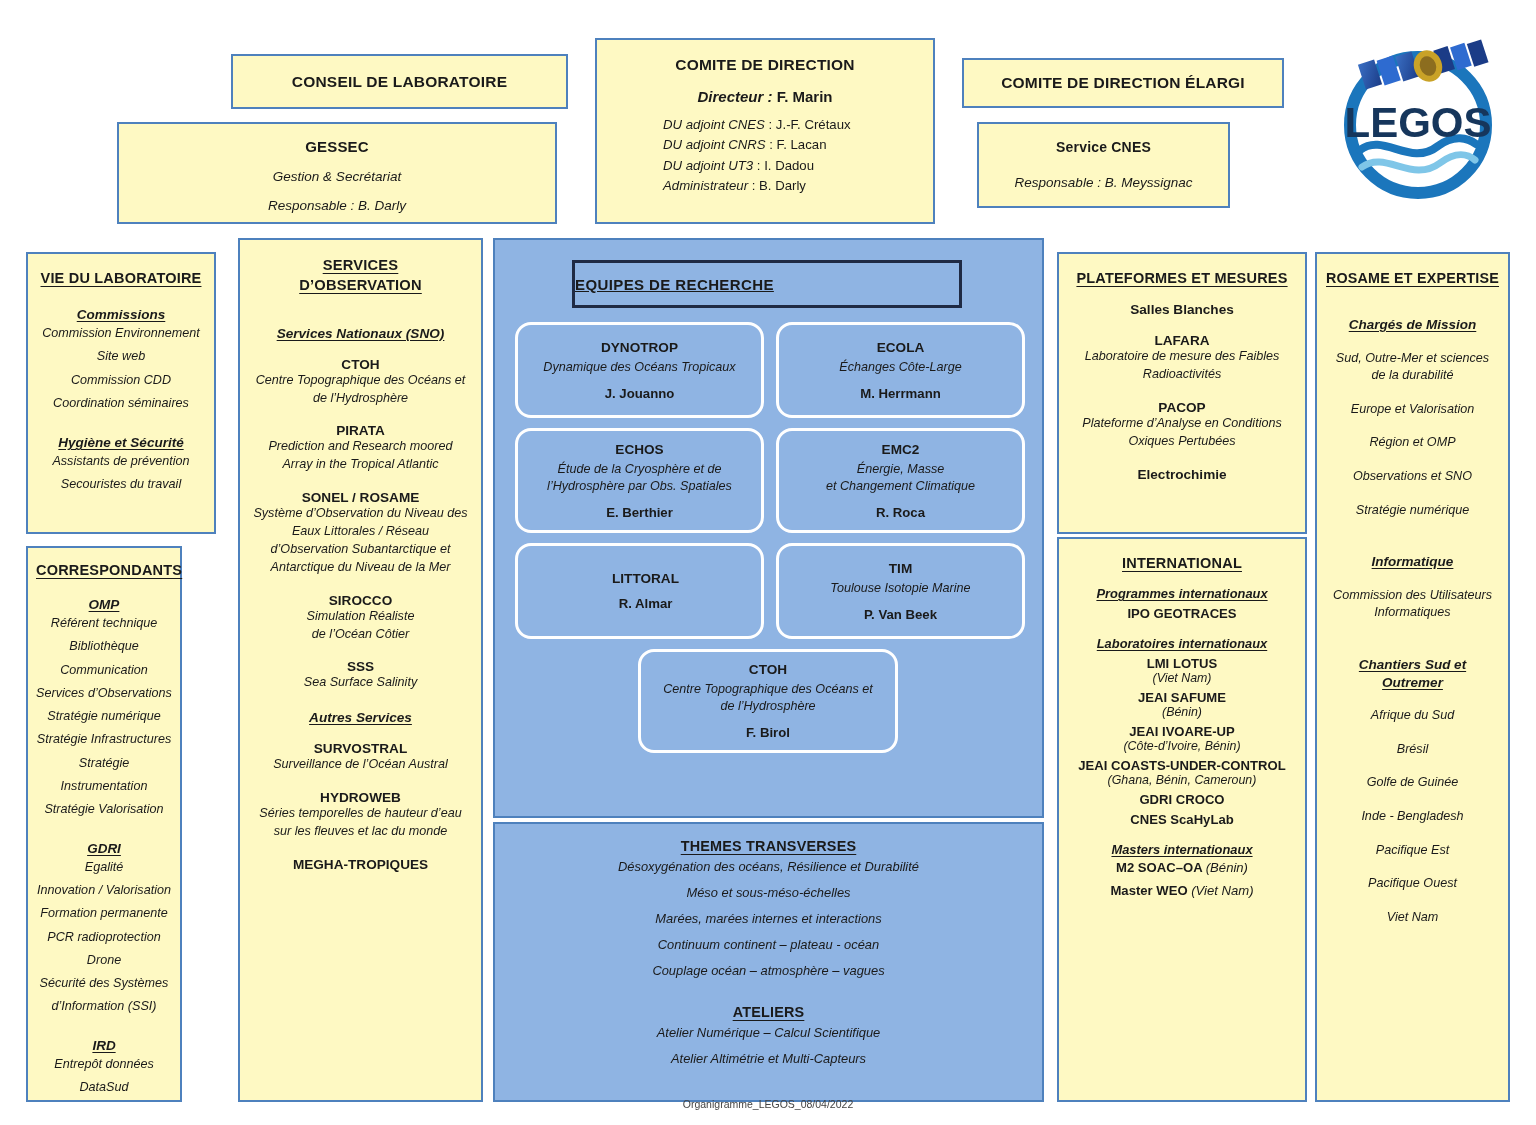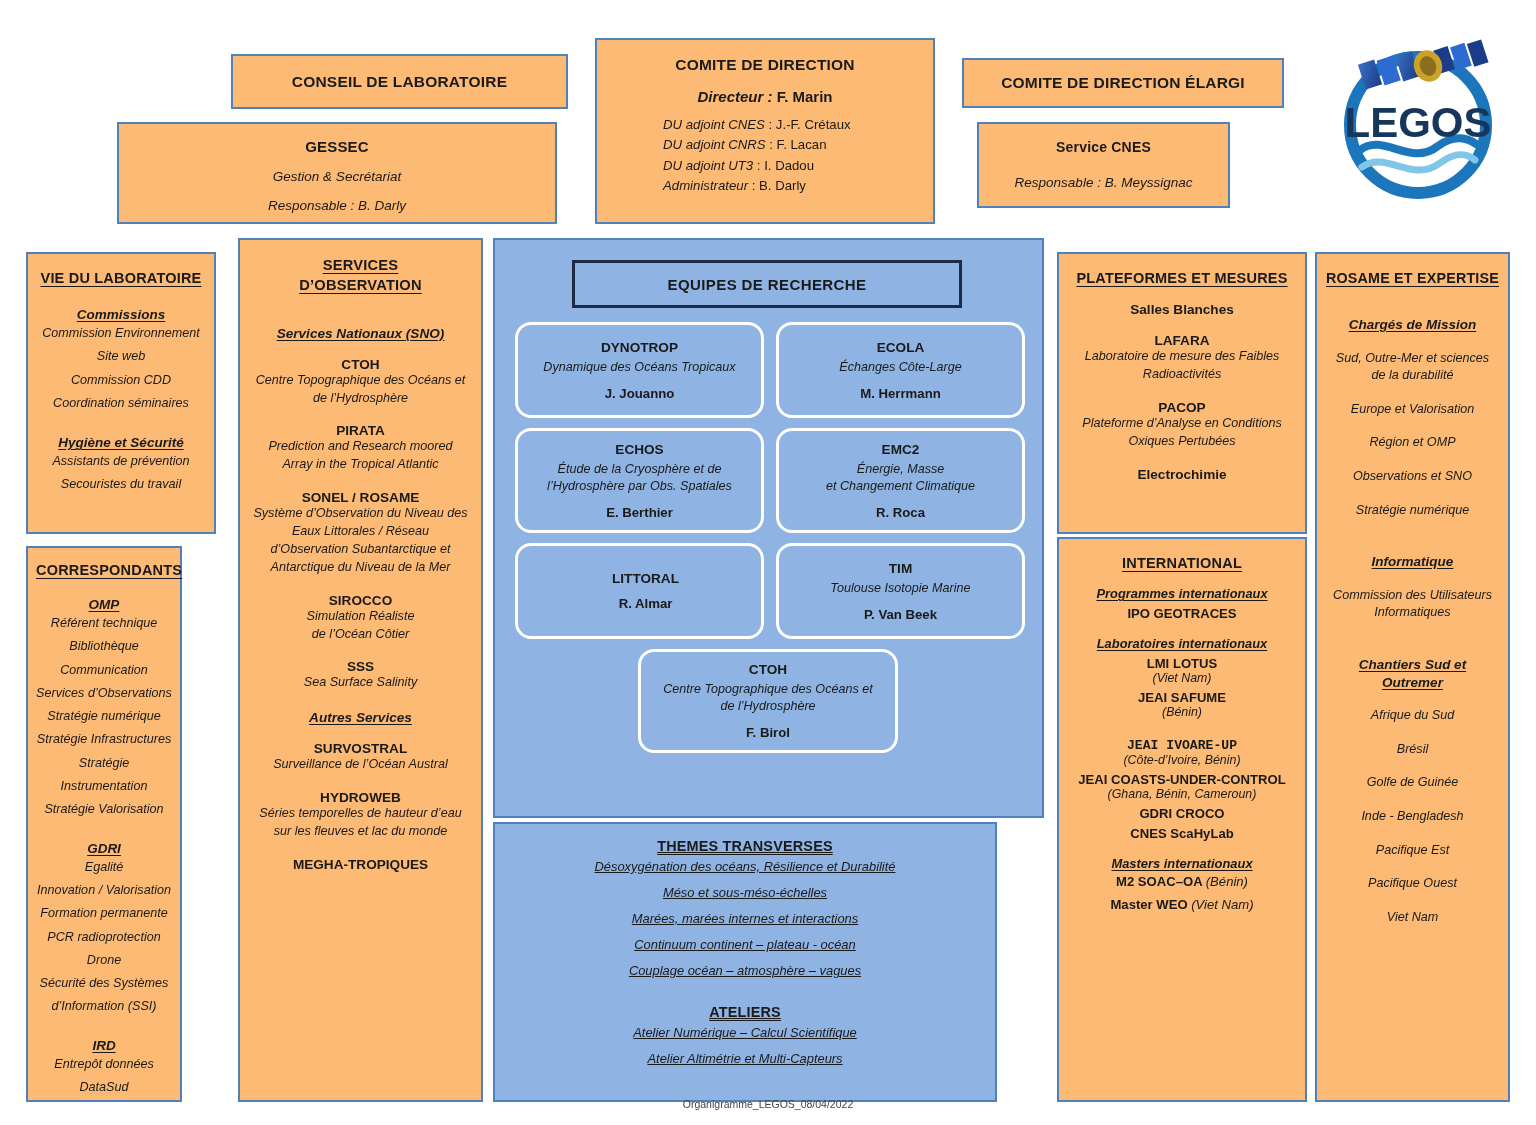--- a/index.html
+++ b/index.html
@@ -10,21 +10,21 @@
     font-family:"Liberation Sans", sans-serif;
     color:#1a1a1a;
     position:relative;
     overflow:hidden;
   }
   .canvas{position:relative;width:1536px;height:1125px;}
 
   
   .box{
     position:absolute;
-    background:#fdba74;
+    background:#fef9c3;
     border:2px solid #4E81BD;
     box-sizing:border-box;
   }
   .box.panel{background:#8FB4E3;}
   .ttl{
     font-weight:bold;
     text-align:center;
     letter-spacing:.2px;
   }
   .ttl.u{ text-decoration:underline; text-underline-offset:3px;}
@@ -79,21 +79,21 @@
   #services-obs{left:238px;top:238px;width:245px;height:864px;padding:16px 10px 0;}
   #services-obs .ttl{font-size:14.7px;line-height:1.35;}
   #services-obs .sub{font-size:13.6px;}
   #services-obs .bd{font-size:13.6px;}
   #services-obs .it{font-size:12.6px;line-height:1.42;}
   #services-obs .grp{margin-top:16px;}
 
   
   #center-panel{left:493px;top:238px;width:551px;height:580px;}
   #eq-title{position:absolute;left:77px;top:20px;width:390px;height:48px;background:#8FB4E3;border:3px solid #1F2A44;
-            display:flex;align-items:center;justify-content:center;box-sizing:border-box;}
+            display:flex;align-items:center;justify-content:flex-start;box-sizing:border-box;text-decoration:underline;}
   #eq-title .ttl{font-size:15px;letter-spacing:.4px;}
 
   .team{
     position:absolute;
     background:#8FB4E3;
     border:3px solid #ffffff;
     border-radius:16px;
     box-sizing:border-box;
     display:flex;flex-direction:column;justify-content:center;
     padding:4px 8px;
@@ -103,21 +103,21 @@
   .team .lead{font-size:13.2px;font-weight:bold;text-align:center;margin-top:10px;}
 
   #t-dynotrop{left:20px;top:82px;width:249px;height:96px;}
   #t-ecola   {left:281px;top:82px;width:249px;height:96px;}
   #t-echos   {left:20px;top:188px;width:249px;height:105px;}
   #t-emc2    {left:281px;top:188px;width:249px;height:105px;}
   #t-littoral{left:20px;top:303px;width:249px;height:96px;padding-left:20px;}
   #t-tim     {left:281px;top:303px;width:249px;height:96px;}
   #t-ctoh    {left:143px;top:409px;width:260px;height:104px;}
 
-  #themes{left:493px;top:822px;width:504px;height:280px;padding-top:14px;text-decoration:underline;}
+  #themes{left:493px;top:822px;width:551px;height:280px;padding-top:14px;}
   #themes .ttl{font-size:14.4px;}
   #themes .it{font-size:12.9px;line-height:2.02;}
   #themes .ateliers{margin-top:20px;}
 
   
   #plateformes{left:1057px;top:252px;width:250px;height:282px;padding:16px 10px 0;}
   #plateformes .ttl{font-size:14.5px;}
   #plateformes .bd{font-size:13.6px;}
   #plateformes .it{font-size:12.6px;line-height:1.42;}
   #plateformes .grp{margin-top:16px;}
@@ -386,21 +386,21 @@
           <div class="bd" style="margin-top: 5px;">IPO GEOTRACES</div>
         </div>
     </div>
     <div class="grp">
       <div class="sub">Laboratoires internationaux</div>
       <div id="intl-labos">
           <div class="bd" style="margin-top: 5px;">LMI LOTUS</div>
           <div class="it">(Viet Nam)</div>
           <div class="bd" style="margin-top: 5px;">JEAI SAFUME</div>
           <div class="it">(Bénin)</div>
-          <div class="bd" style="margin-top: 19px; font-family: Liberation Mono, monospace;">JEAI IVOARE-UP</div>
+          <div class="bd" style="margin-top: 5px;">JEAI IVOARE-UP</div>
           <div class="it">(Côte-d’Ivoire, Bénin)</div>
           <div class="bd" style="margin-top: 5px;">JEAI COASTS-UNDER-CONTROL</div>
           <div class="it">(Ghana, Bénin, Cameroun)</div>
           <div class="bd" style="margin-top: 5px;">GDRI CROCO</div>
           <div class="bd" style="margin-top: 5px;">CNES ScaHyLab</div>
         </div>
     </div>
     <div class="grp">
       <div class="sub">Masters internationaux</div>
       <div id="intl-masters">

